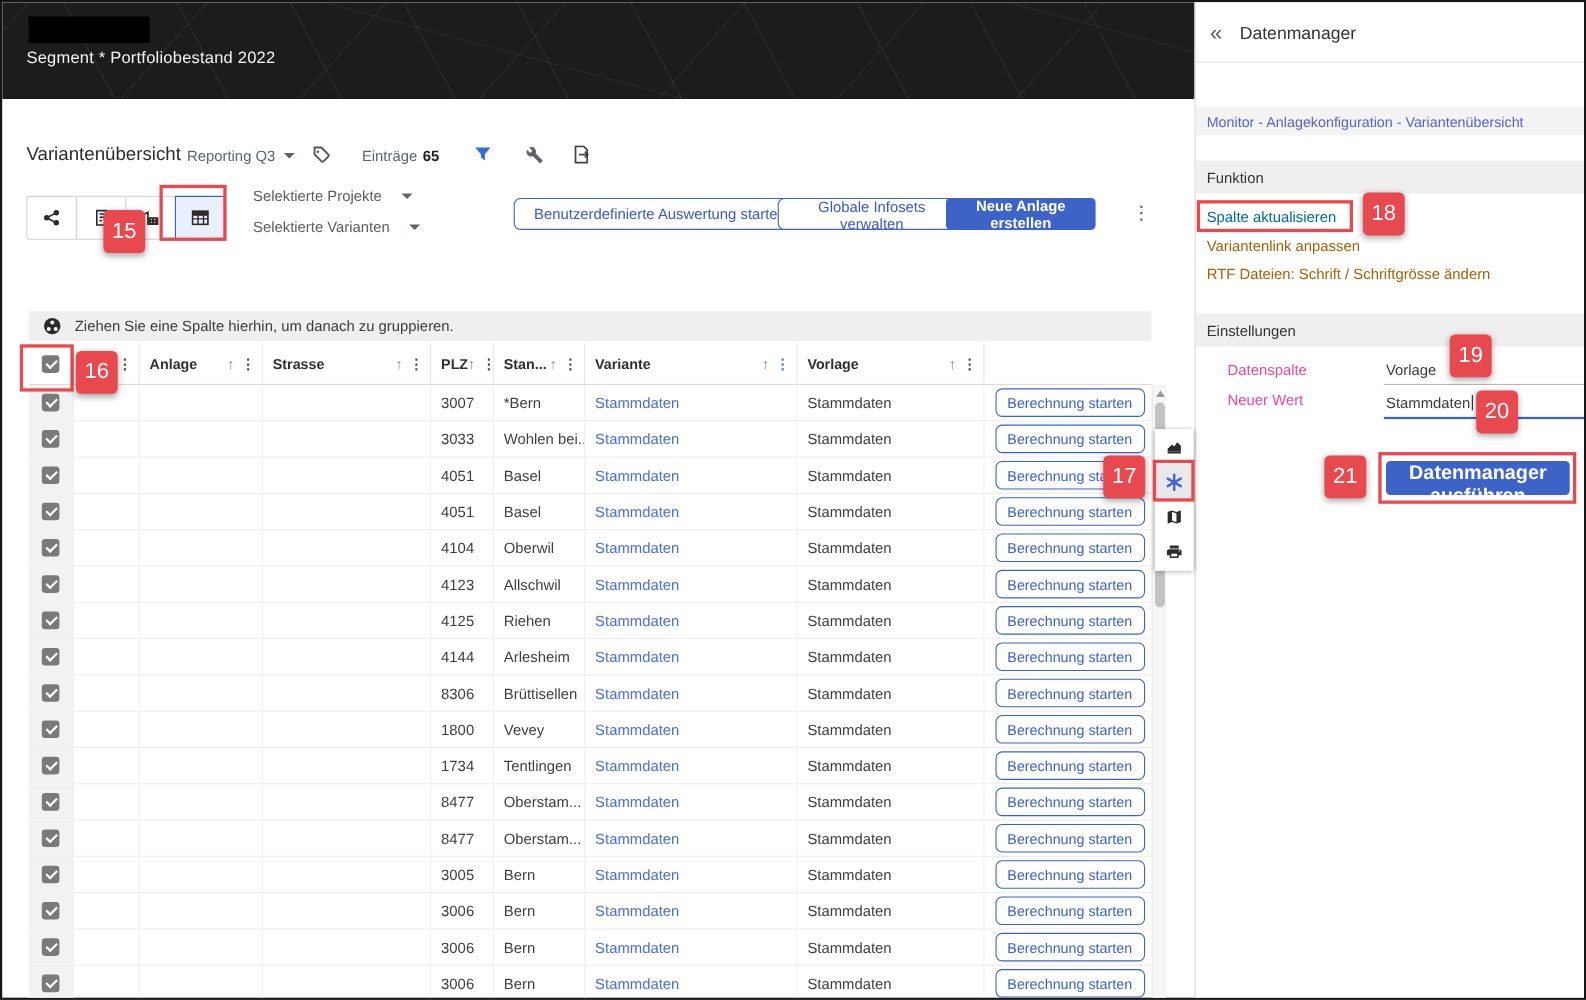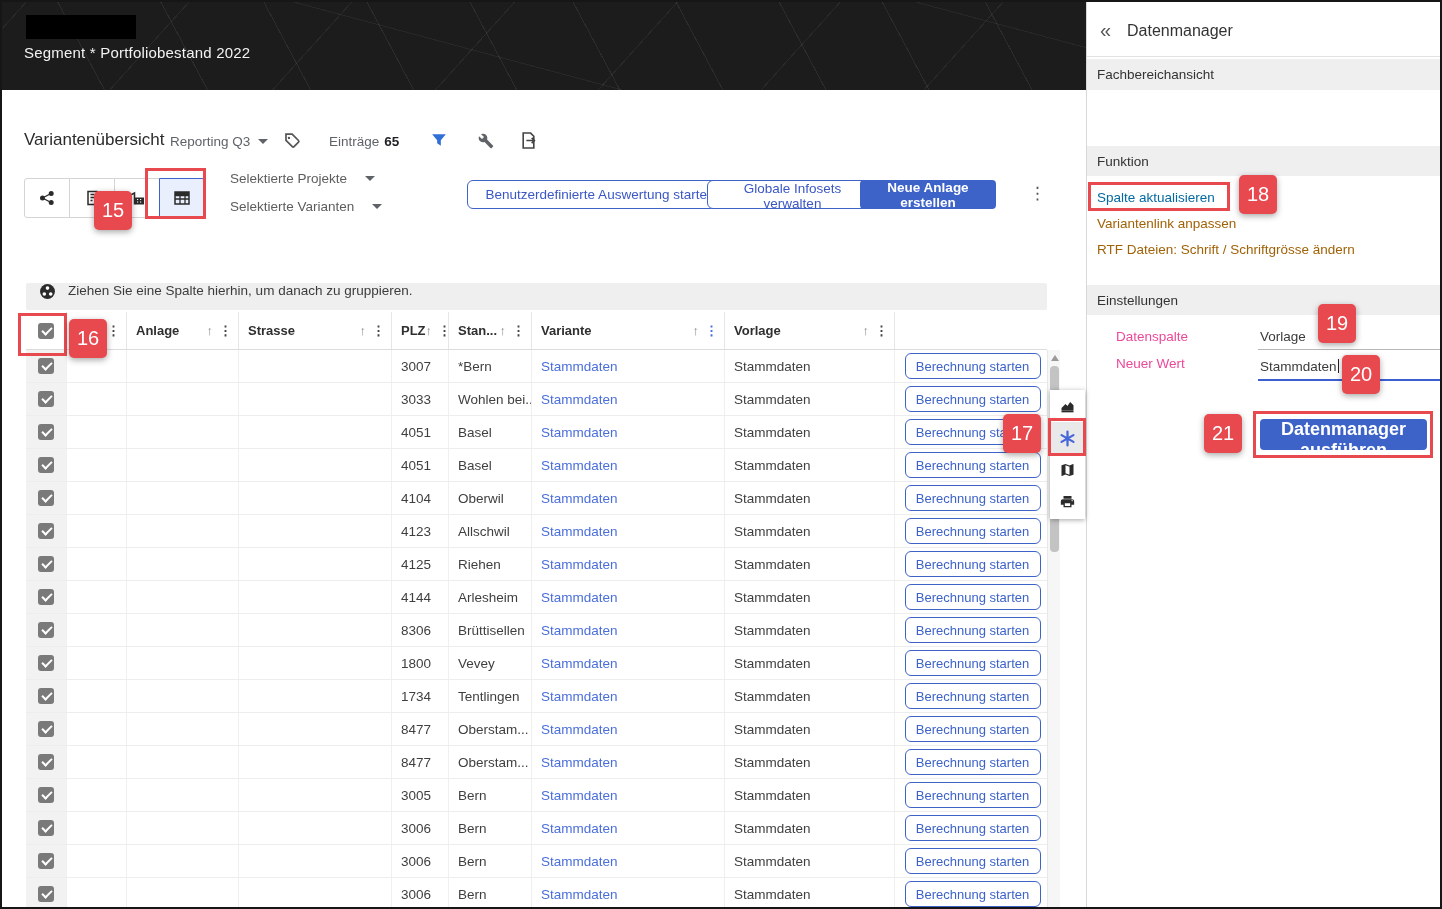--- a/index.html
+++ b/index.html
@@ -45,21 +45,21 @@
   }
   .btn-filled {
     position:absolute; height:29px; border:none; border-radius:4px; background:#3d63c9;
     color:#fff; font-size:13.5px; font-weight:700; font-family:inherit; cursor:pointer; padding:0 16px;
   }
   .kebab { font-size:17px; color:#555; letter-spacing:0; line-height:1; cursor:pointer; }
 
   
   .group-bar {
     position:absolute; left:24px; top:281px; width:1021px; height:27px; background:#efefef;
-    display:flex; font-size:13.5px; color:#3c3c3c; border-radius:2px;
+    display:flex; align-items:center; font-size:13.5px; color:#3c3c3c; border-radius:2px;
   }
   .group-bar svg { margin:0 12px 0 13px; }
   .tgrid { display:grid; grid-template-columns:41px 60px 112px 153px 57px 83px 193px 170px 152px; }
   .thead {
     position:absolute; left:24px; top:310px; width:1021px; height:38px; background:#fff;
     border-bottom:1px solid #dcdcdc; font-size:13px; font-weight:700; color:#2f2f2f;
   }
   .thead .cell { display:flex; align-items:center; border-right:1px solid #e6e6e6; padding:0 6px 0 9px; position:relative; }
   .sort { color:#8a8a8a; font-weight:400; font-size:13px; margin-left:auto; }
   .hkebab { font-size:13px; color:#444; font-weight:700; margin-left:6px; cursor:pointer; }
@@ -578,23 +578,23 @@
         </svg>
     </div>
   </div>
 
   <div class="panel">
     <div class="panel-header">
       <span class="panel-collapse">«</span>
       <span class="panel-title">Datenmanager</span>
     </div>
 
-    <div class="band" style="top:57px;height:31px;">
-        <span>Fachbereichansicht</span>
-      </div>
+    <div class="panel-link-row">
+      <span class="panel-link">Monitor - Anlagekonfiguration - Variantenübersicht</span>
+    </div>
 
     <div class="band" style="top:144px;">
         <span>Funktion</span>
       </div>
     <div class="fn-item blue" style="top:188px;">Spalte aktualisieren</div>
     <div class="fn-item" style="top:214px;">Variantenlink anpassen</div>
     <div class="fn-item" style="top:240px;">RTF Dateien: Schrift / Schriftgrösse ändern</div>
 
     <div class="band" style="top:283px;">
         <span>Einstellungen</span>

